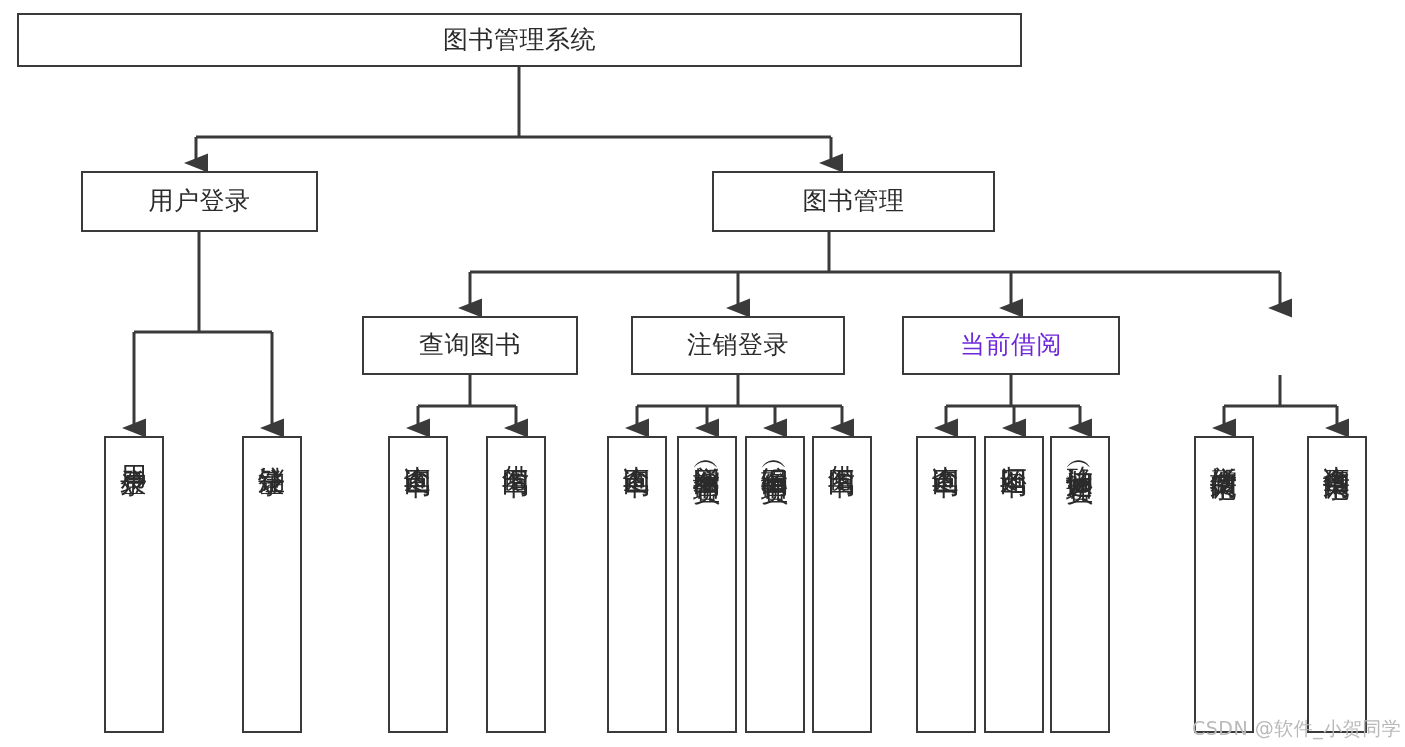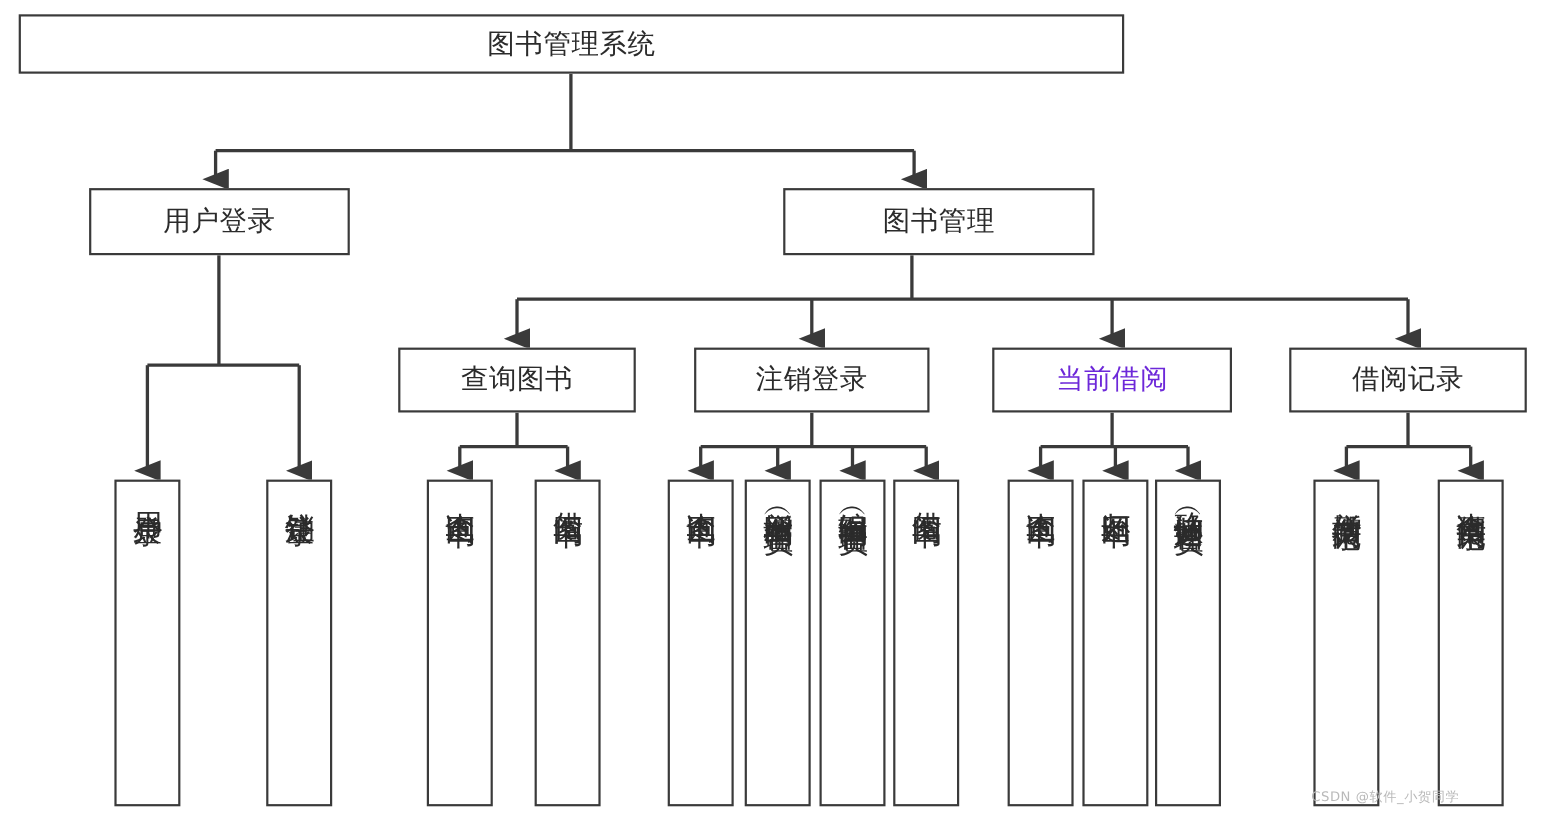--- a/index.html
+++ b/index.html
@@ -59,21 +59,21 @@
     writing-mode: vertical-rl;
     text-orientation: upright;
     font-size: 27px;
     line-height: 1.0;
     letter-spacing: 2px;
     white-space: nowrap;
   }
   .watermark {
     position: absolute;
     color: #b9b9b9;
-    font-size: 12px;
+    font-size: 19px;
     white-space: nowrap;
     letter-spacing: 0.5px;
     font-family: "DejaVu Sans", "Liberation Sans", sans-serif;
   }
 </style>
 </head>
 <body>
 
 <div id="canvas" style="background: rgb(255, 255, 255);">
 
@@ -140,23 +140,20 @@
 
   <div class="node horiz" style="left: 362px; top: 316px; width: 216px; height: 59px; border-color: rgb(58, 58, 58); background: rgb(255, 255, 255); color: rgb(43, 43, 43);">
     <span class="label">查询图书</span>
   </div>
   <div class="node horiz" style="left: 631px; top: 316px; width: 214px; height: 59px; border-color: rgb(58, 58, 58); background: rgb(255, 255, 255); color: rgb(43, 43, 43);">
     <span class="label">注销登录</span>
   </div>
   <div class="node horiz" style="left: 902px; top: 316px; width: 218px; height: 59px; border-color: rgb(58, 58, 58); background: rgb(255, 255, 255); color: #6d28d9;">
     <span class="label">当前借阅</span>
   </div>
-  <div class="node horiz" style="left: 1172px; top: 316px; width: 216px; height: 59px; border-color: rgb(58, 58, 58); background: rgb(255, 255, 255); color: rgb(43, 43, 43);">
-    <span class="label">借阅记录</span>
-  </div>
 
   <div class="node vert" style="left: 104px; top: 436px; width: 60px; height: 297px; border-color: rgb(58, 58, 58); background: rgb(255, 255, 255); color: rgb(43, 43, 43);">
     <span class="label">用户登录</span>
   </div>
   <div class="node vert" style="left: 242px; top: 436px; width: 60px; height: 297px; border-color: rgb(58, 58, 58); background: rgb(255, 255, 255); color: rgb(43, 43, 43);">
     <span class="label">注销登录</span>
   </div>
   <div class="node vert" style="left: 388px; top: 436px; width: 60px; height: 297px; border-color: rgb(58, 58, 58); background: rgb(255, 255, 255); color: rgb(43, 43, 43);">
     <span class="label">查询图书</span>
   </div>

